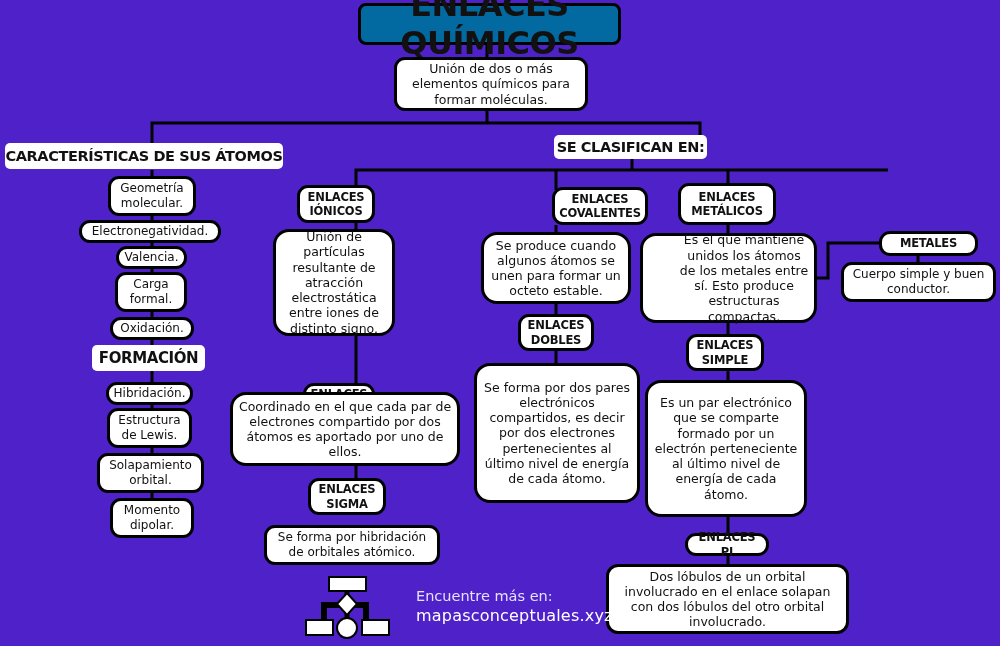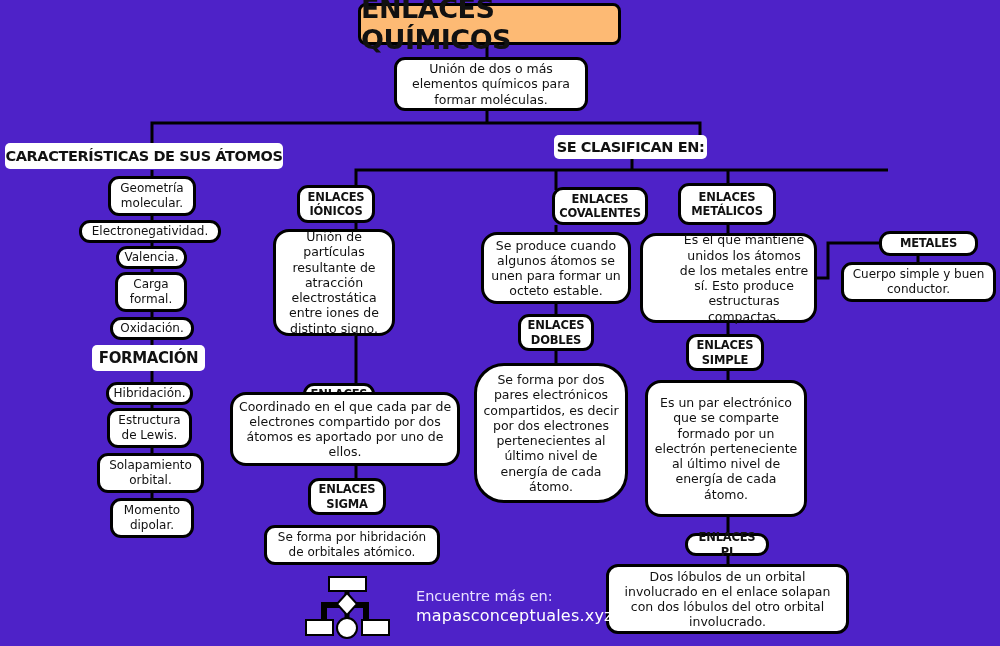--- a/index.html
+++ b/index.html
@@ -19,23 +19,23 @@
   .node.big { border-radius: 16px; font-size: 12.5px; }
   .node.bold { font-weight: bold; font-size: 11.5px; letter-spacing: -0.2px; }
   .label {
     position: absolute; z-index: 1; box-sizing: border-box;
     background: #fff; border-radius: 5px; font-weight: bold;
     display: flex; align-items: center; justify-content: center;
     letter-spacing: -0.4px;
   }
   .title {
     position: absolute; z-index: 1; box-sizing: border-box;
-    background: #fdba74; border: 3px solid #000; border-radius: 8px;
-    font-size: 27px; font-weight: bold; letter-spacing: -0.5px;
-    display: flex; align-items: center; justify-content: center;
+    background: #0369a1; border: 3px solid #000; border-radius: 8px;
+    font-size: 32px; font-weight: bold; letter-spacing: -0.5px;
+    display: flex; align-items: center; justify-content: center; text-align: center;
   }
   .footer-text { position: absolute; z-index: 1; color: #fff; }
   .f1 { left: 416px; top: 588px; font-size: 14.5px; color: #e8e0ff; }
   .f2 { left: 416px; top: 606px; font-size: 16px; font-weight: normal; letter-spacing: 0.2px; }
   #logo { position: absolute; left: 304px; top: 575px; z-index: 1; }
 </style>
 </head>
 <body>
 
 <svg id="lines" width="1000" height="646">
@@ -92,21 +92,21 @@
 <div class="node bold" style="left:297px; top:185px; width:78px; height:38px;">ENLACES IÓNICOS</div>
 <div class="node big" style="left:273px; top:229px; width:122px; height:107px;">Unión de partículas resultante de atracción electrostática entre iones de distinto signo.</div>
 <div class="node bold" style="left:303px; top:343px; width:72px; height:37px;margin-top:40px;">ENLACES DATIVO</div>
 <div class="node big" style="left:230px; top:392px; width:230px; height:74px;">Coordinado en el que cada par de electrones compartido por dos átomos es aportado por uno de ellos.</div>
 <div class="node bold" style="left:308px; top:478px; width:78px; height:37px;">ENLACES SIGMA</div>
 <div class="node" style="left:264px; top:525px; width:176px; height:40px;">Se forma por hibridación de orbitales atómico.</div>
 
 <div class="node bold" style="left:508px; top:187px; width:96px; height:38px;margin-left:44px;">ENLACES COVALENTES</div>
 <div class="node big" style="left:481px; top:232px; width:150px; height:72px;">Se produce cuando algunos átomos se unen para formar un octeto estable.</div>
 <div class="node bold" style="left:518px; top:314px; width:76px; height:37px;">ENLACES DOBLES</div>
-<div class="node big" style="left:474px; top:363px; width:154px; height:140px;border-radius:30px;">Se forma por dos pares electrónicos compartidos, es decir por dos electrones pertenecientes al último nivel de energía de cada átomo.</div>
+<div class="node big" style="left:474px; top:363px; width:166px; height:140px;">Se forma por dos pares electrónicos compartidos, es decir por dos electrones pertenecientes al último nivel de energía de cada átomo.</div>
 
 <div class="node bold" style="left:678px; top:183px; width:98px; height:42px;">ENLACES METÁLICOS</div>
 <div class="node big" style="left:640px; top:233px; width:177px; height:90px;padding-left:35px;">Es el que mantiene unidos los átomos de los metales entre sí. Esto produce estructuras compactas.</div>
 <div class="node bold" style="left:879px; top:231px; width:99px; height:25px;">METALES</div>
 <div class="node" style="left:841px; top:262px; width:155px; height:40px;">Cuerpo simple y buen conductor.</div>
 <div class="node bold" style="left:686px; top:334px; width:78px; height:37px;">ENLACES SIMPLE</div>
 <div class="node big" style="left:645px; top:380px; width:162px; height:137px;">Es un par electrónico que se comparte formado por un electrón perteneciente al último nivel de energía de cada átomo.</div>
 <div class="node bold" style="left:685px; top:533px; width:84px; height:23px;">ENLACES PI</div>
 <div class="node" style="left:606px; top:564px; width:243px; height:70px; border-radius:12px; font-size:12.5px;">Dos lóbulos de un orbital involucrado en el enlace solapan con dos lóbulos del otro orbital involucrado.</div>
 

